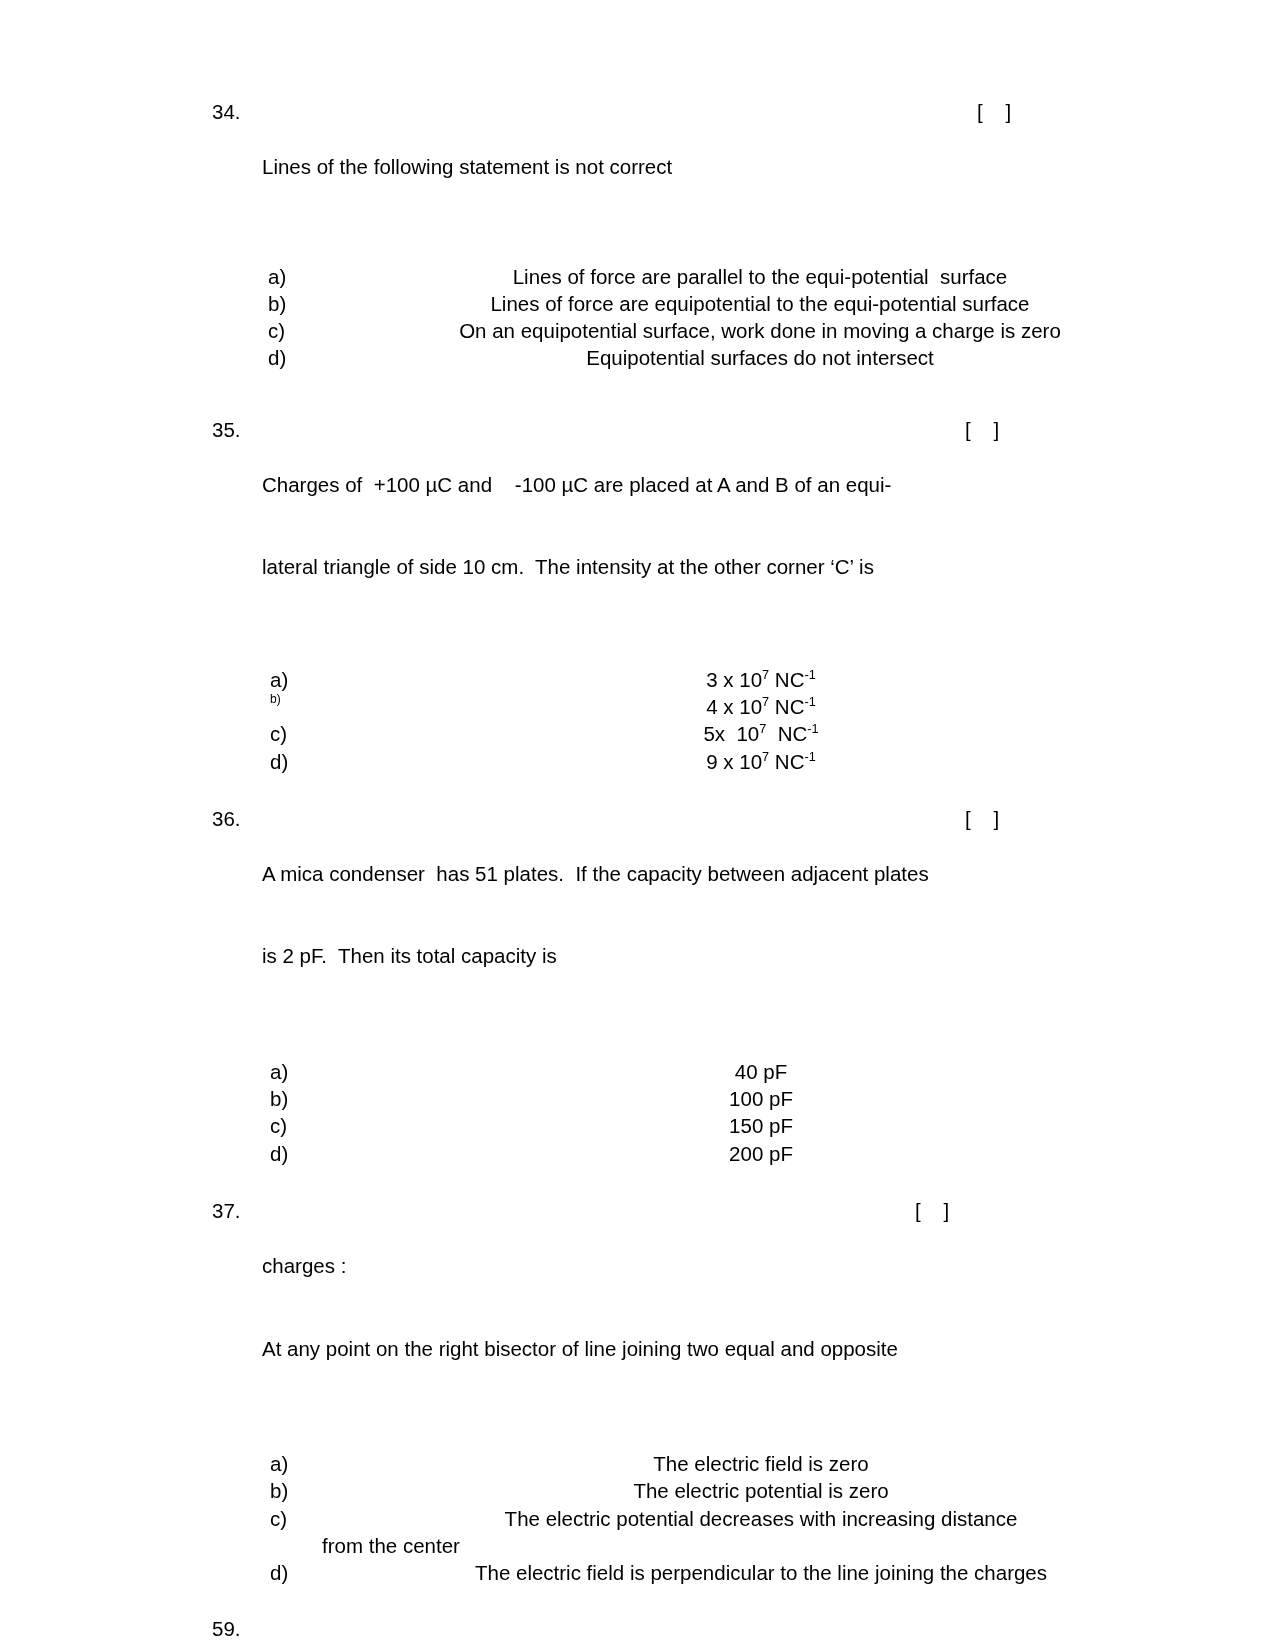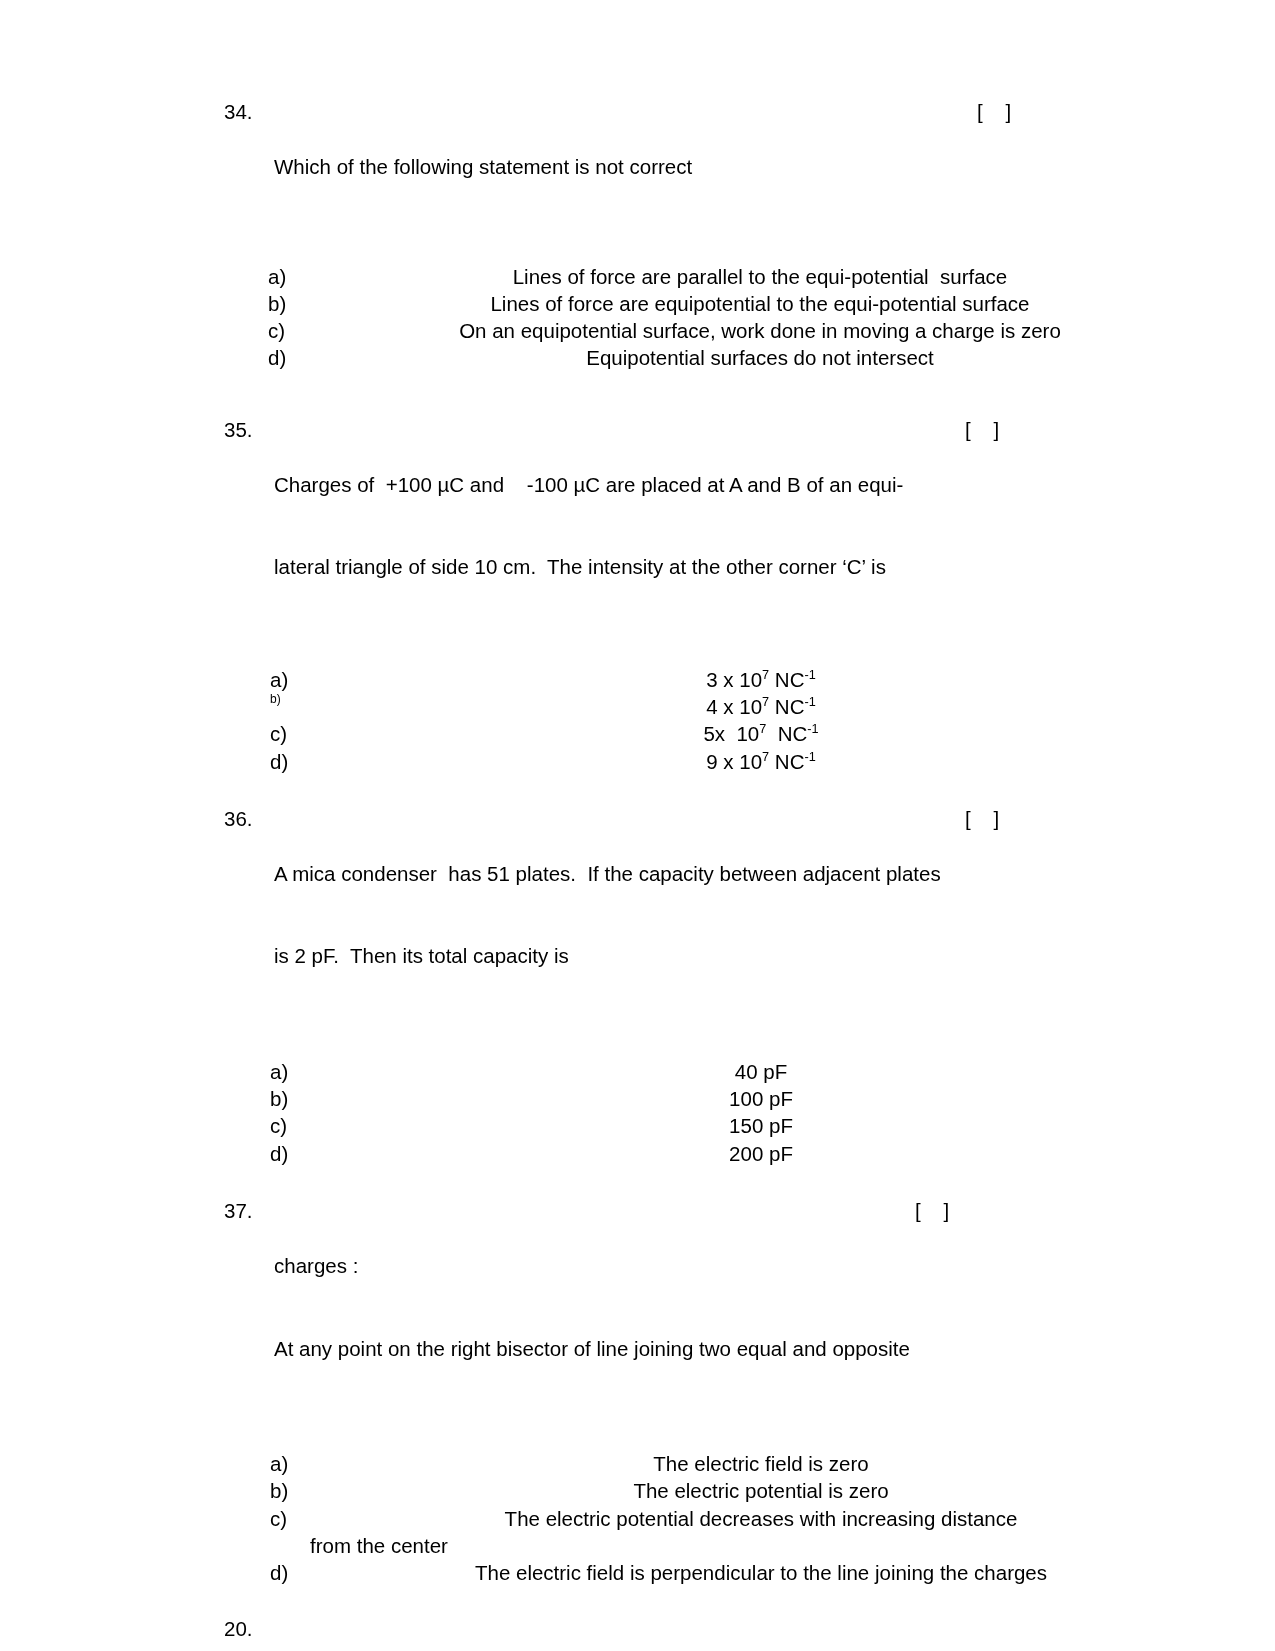--- a/index.html
+++ b/index.html
@@ -26,21 +26,20 @@
   }
 
   
   .question {
     position: relative;
     margin: 0;
   }
   .q-stem-row {
     display: flex;
     align-items: flex-start;
-    margin-left: 12px;
   }
   .q-number {
     width: 50px;
     flex: 0 0 50px;
     text-align: left;
     padding-left: 0;
     font-size: 20.5px;
     line-height: 27.5px;
   }
   .q-stem {
@@ -72,21 +71,21 @@
     vertical-align: super;
     position: relative;
     top: -7px;
   }
   .opt-text {
     flex: 1 1 auto;
     white-space: pre-wrap;
     text-align: center;
   }
   .opt-cont {
-    margin-left: 40px;
+    margin-left: 52px;
     font-size: 20.5px;
     line-height: 27.3px;
   }
 
   sup {
     font-size: 0.62em;
     vertical-align: super;
     line-height: 0;
   }
 
@@ -104,21 +103,21 @@
 </head>
 <body>
 
 <div class="page">
   <div class="content" style="left:212px; top:98px; width:1000px;">
 
     <div class="question">
       <div class="q-stem-row">
         <div class="q-number">34.</div>
         <div class="q-stem">
-          <span class="q-stem-line">Which of the following statement is not correct</span>
+          <span class="q-stem-line">Lines of the following statement is not correct</span>
         </div>
       </div>
       <div class="spacer-lg"></div>
       <div class="options">
         <div class="option-row">
           <span class="opt-label">a)</span>
           <span class="opt-text">Lines of force are parallel to the equi-potential  surface</span>
         </div>
         <div class="option-row">
           <span class="opt-label">b)</span>
@@ -230,21 +229,21 @@
           <span class="opt-text">The electric field is perpendicular to the line joining the charges</span>
           <span class="bracket" style="left:703px; top:0;">[    ]</span>
         </div>
       </div>
     </div>
 
     <div class="spacer-lg" style="height:28px;"></div>
 
     <div class="question">
       <div class="q-stem-row">
-        <div class="q-number">20.</div>
+        <div class="q-number">59.</div>
         <div class="q-stem">
           
           
           
         </div>
       </div>
 
     </div>
 
   </div>

